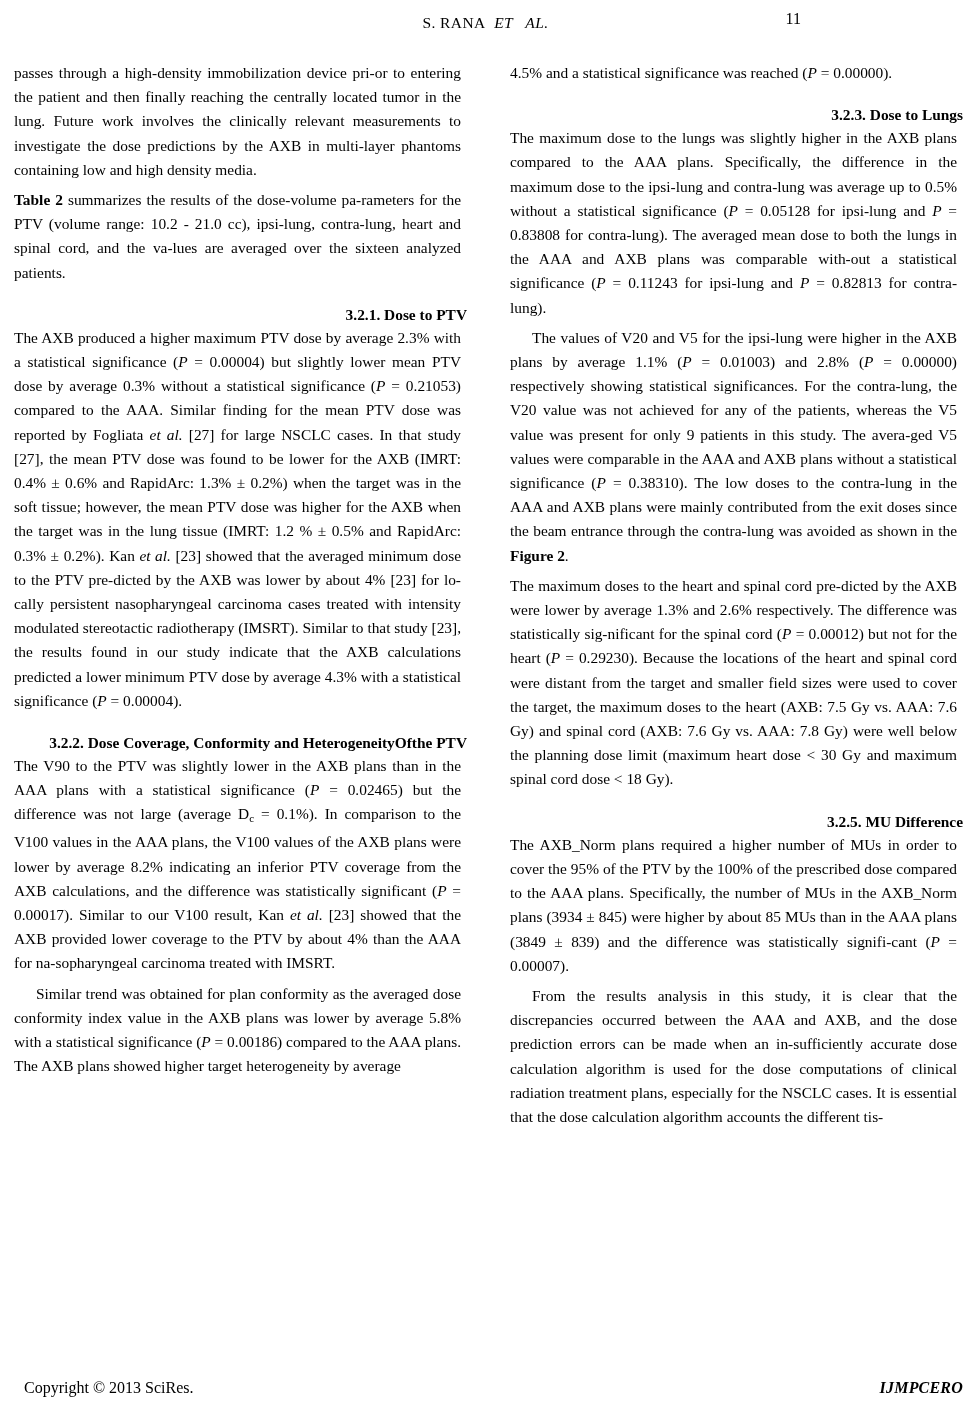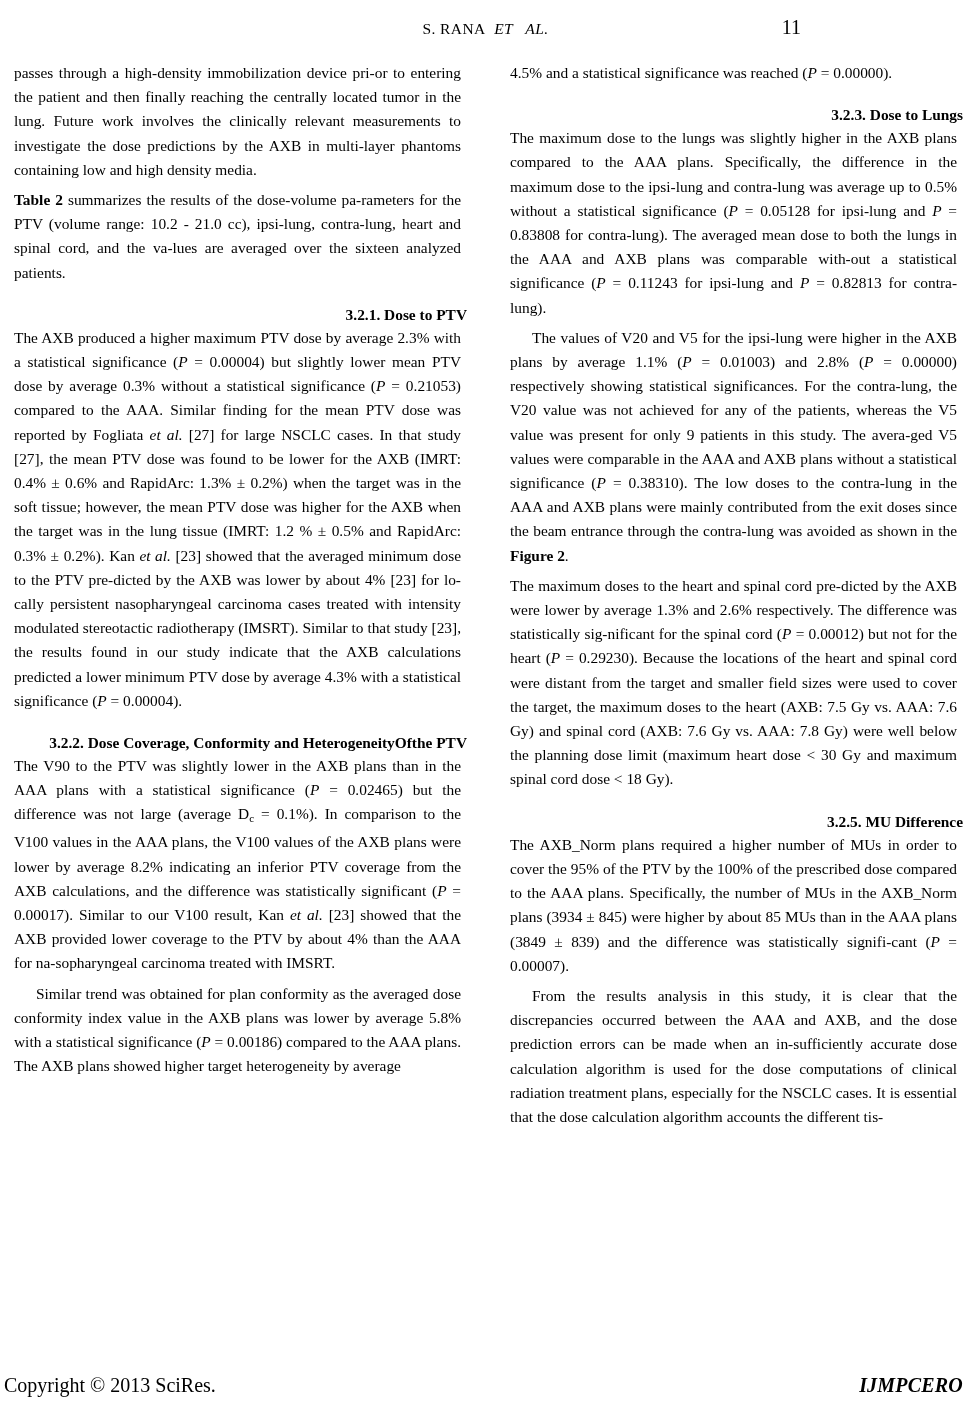--- a/index.html
+++ b/index.html
@@ -12,21 +12,21 @@
     height: 1415px;
     position: relative;
     font-family: "Liberation Serif", "DejaVu Serif", serif;
     color: #000000;
     overflow: hidden;
   }
 
   
   .running-head {
     position: absolute;
-    top: 14px;
+    top: 8px;
     left: 0;
     width: 809px;
     height: 30px;
     display: flex;
     align-items: center;
   }
   .rh-title {
     position: absolute;
     left: 0;
     width: 971px;
@@ -35,21 +35,21 @@
     letter-spacing: 0.4px;
     white-space: pre;
   }
   .rh-title .etal {
     font-style: italic;
   }
   .rh-page {
     position: absolute;
     right: 8px;
     top: 2px;
-    font-size: 20px;
+    font-size: 16px;
   }
 
   
   .page-body {
     position: absolute;
     top: 55px;
     left: 8px;
     width: 955px;
     height: 1290px;
     display: flex;
@@ -93,28 +93,28 @@
     margin-top: 0;
   }
 
   .ital { font-style: italic; }
   .bold { font-weight: bold; }
   .sub  { font-size: 0.72em; vertical-align: -0.25em; }
 
   
   .footer {
     position: absolute;
-    left: 4px;
+    left: 24px;
     right: 8px;
     bottom: 18px;
     height: 24px;
     display: flex;
-    align-items: center;
+    align-items: flex-end;
     justify-content: space-between;
-    font-size: 20px;
+    font-size: 16px;
   }
   .footer-right {
     font-style: italic;
     font-weight: bold;
     letter-spacing: 0.2px;
   }
 </style>
 </head>
 <body>
 

